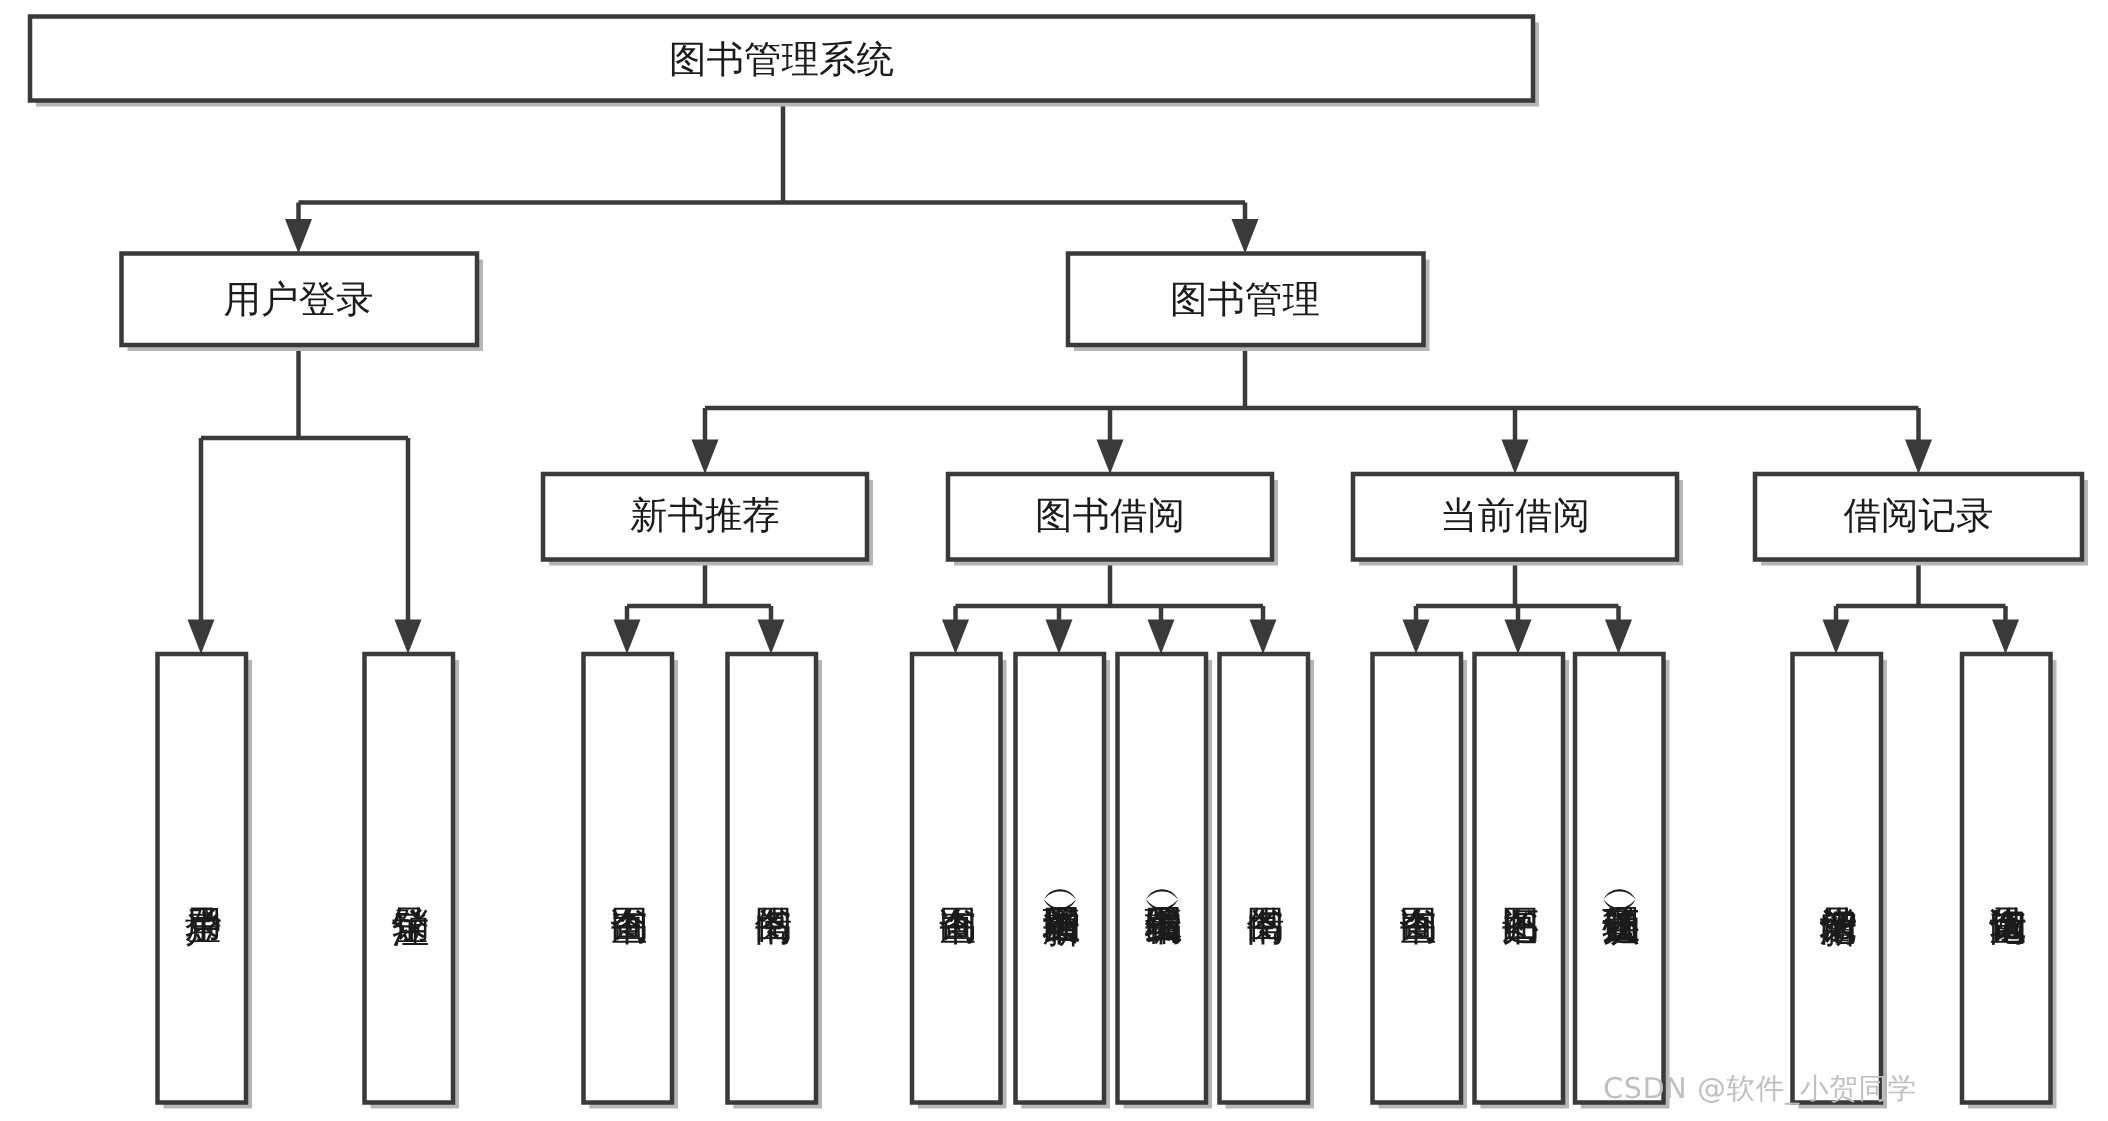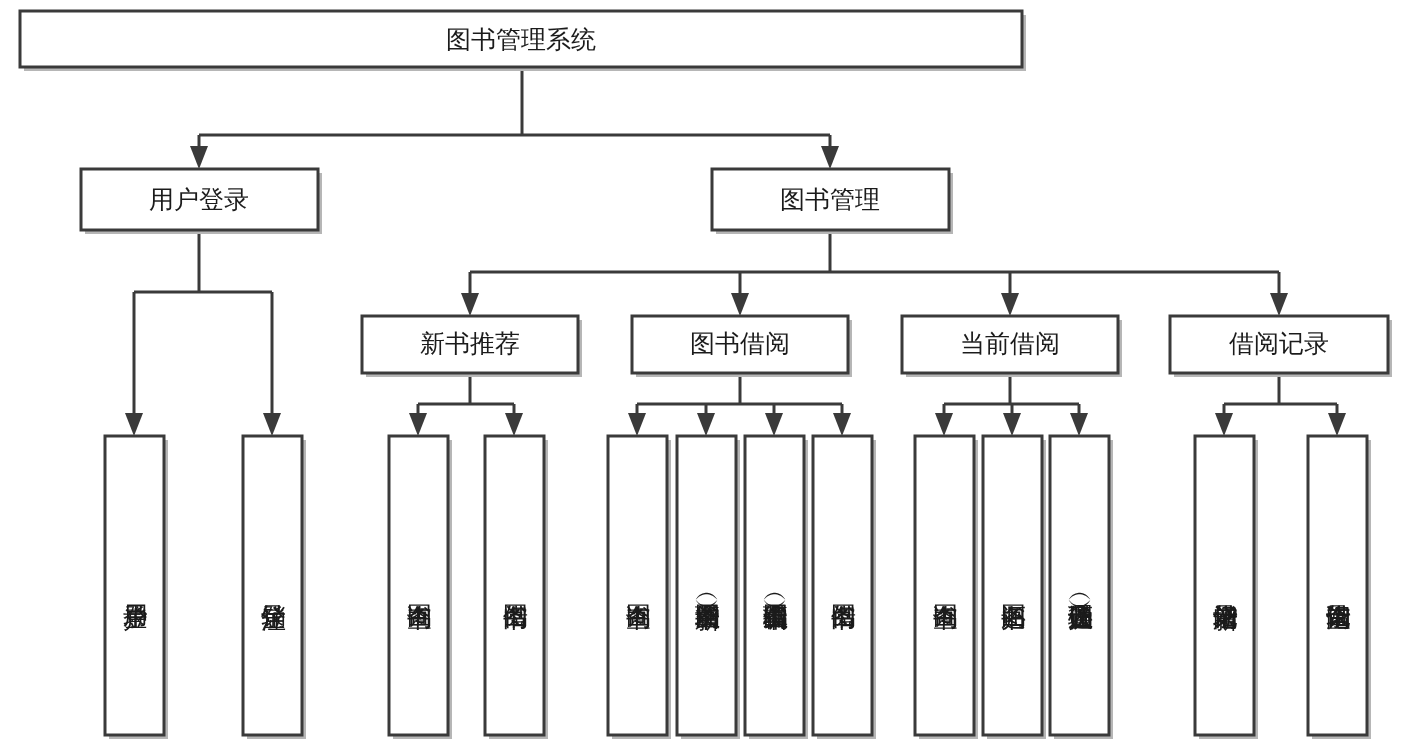--- a/index.html
+++ b/index.html
@@ -255,13 +255,14 @@
     </g>
 
     <g>
       <rect class="node-shadow" x="1312" y="440" width="59" height="299"></rect>
       <rect class="node-box" x="1308" y="436" width="59" height="299"></rect>
       <text class="node-label-vertical" x="1337" y="585">查询借阅记录</text>
     </g>
 
   </svg>
 
+  <div class="watermark-text">CSDN @软件_小贺同学</div>
 </div>
 
 </body></html>

